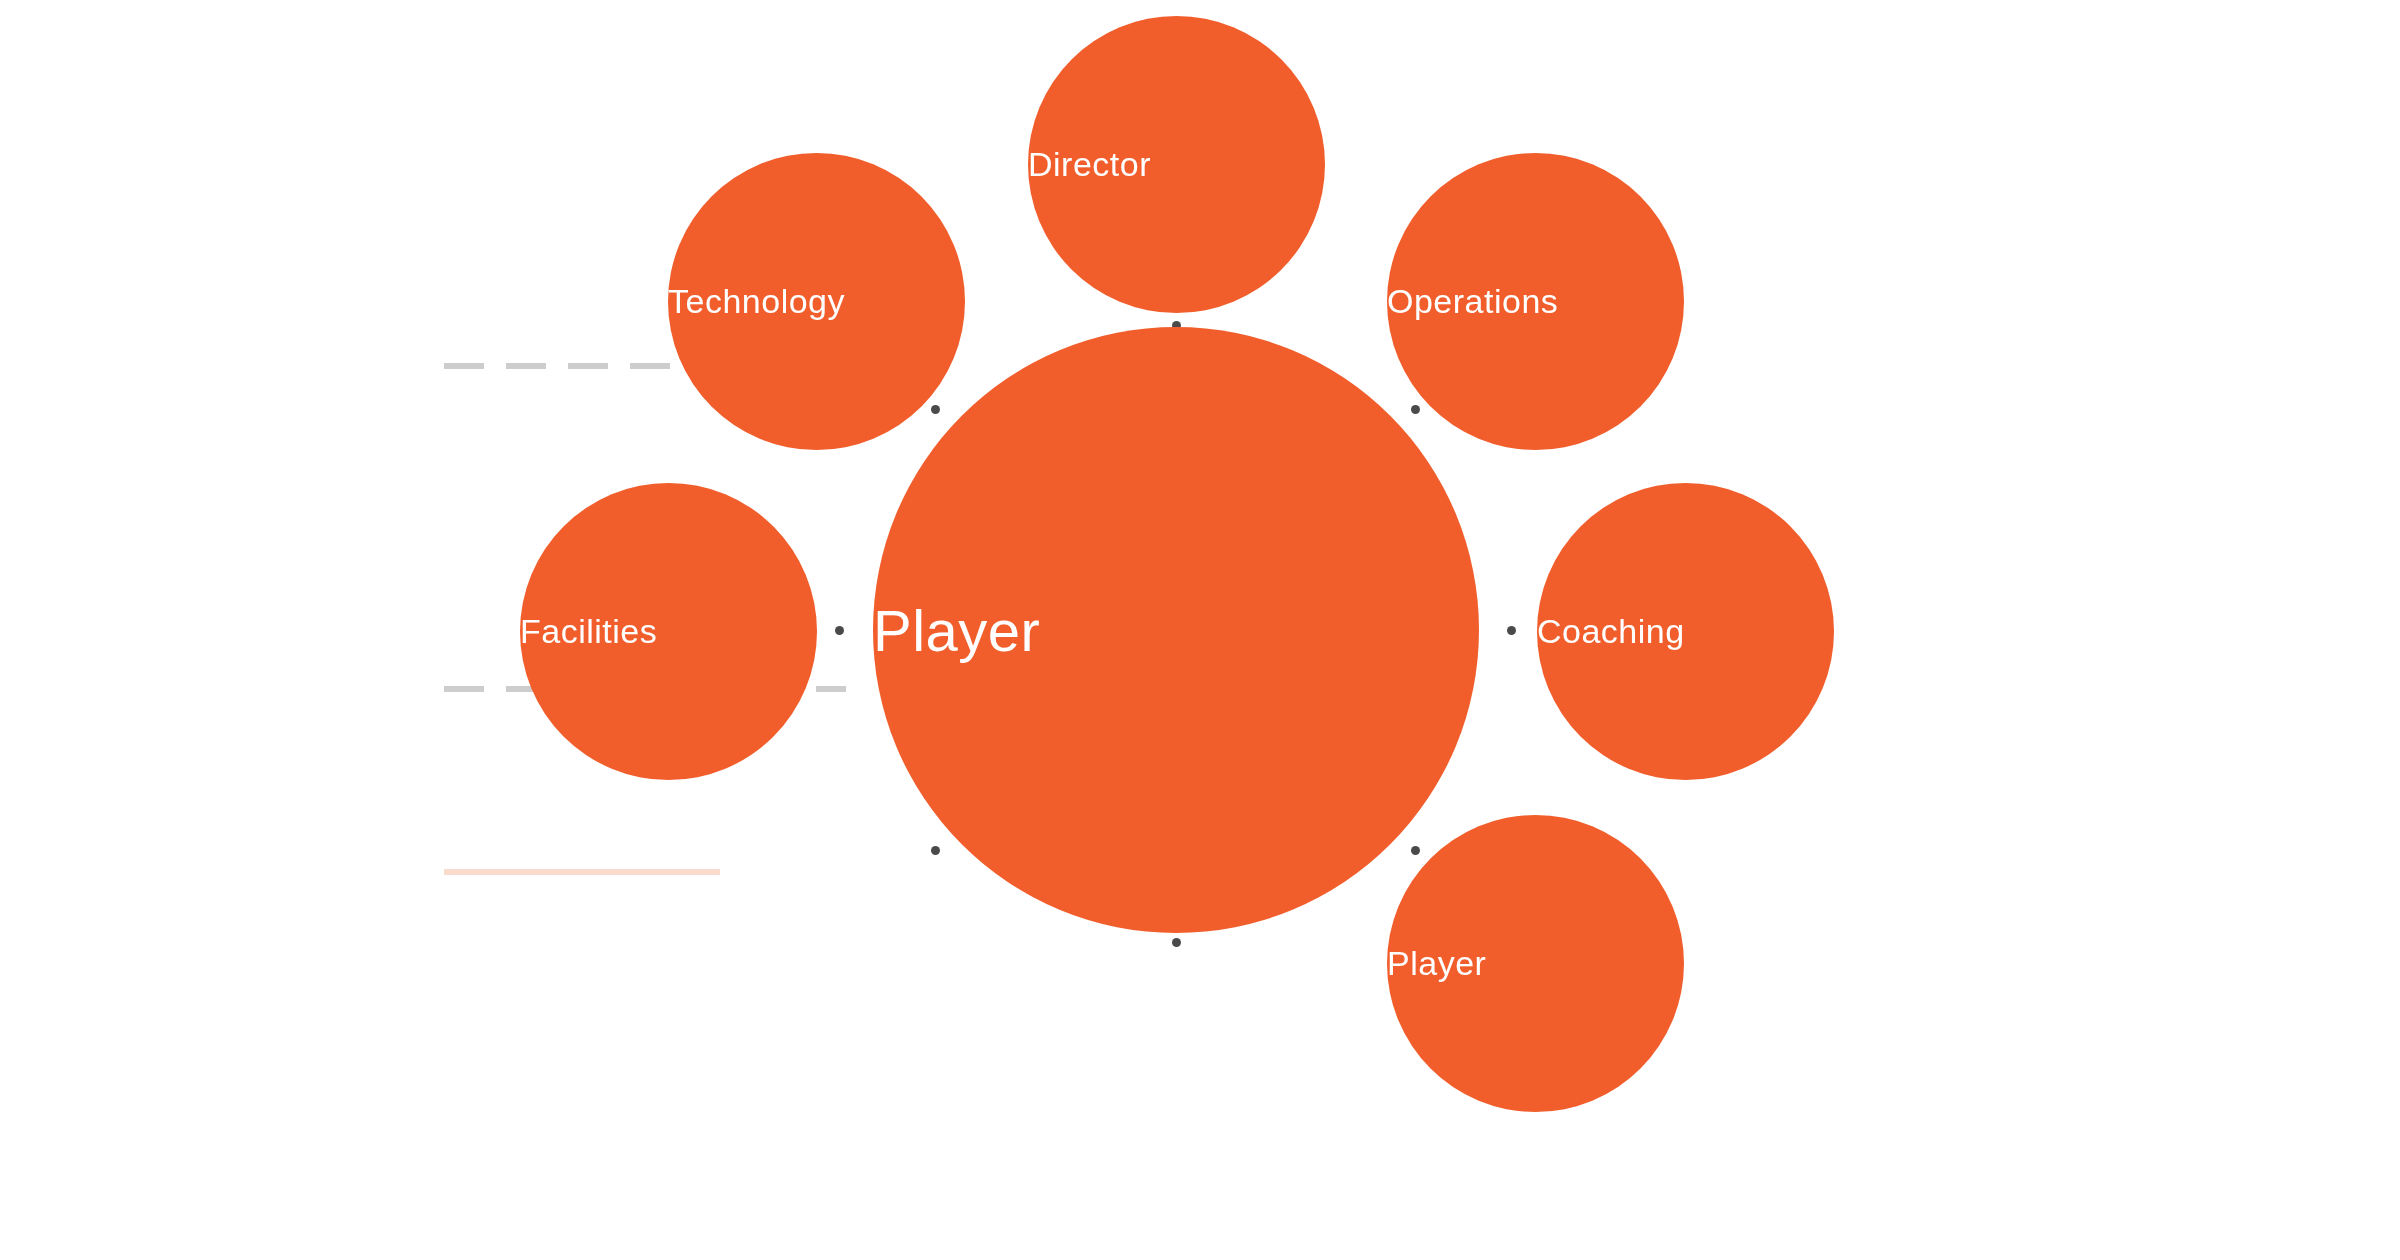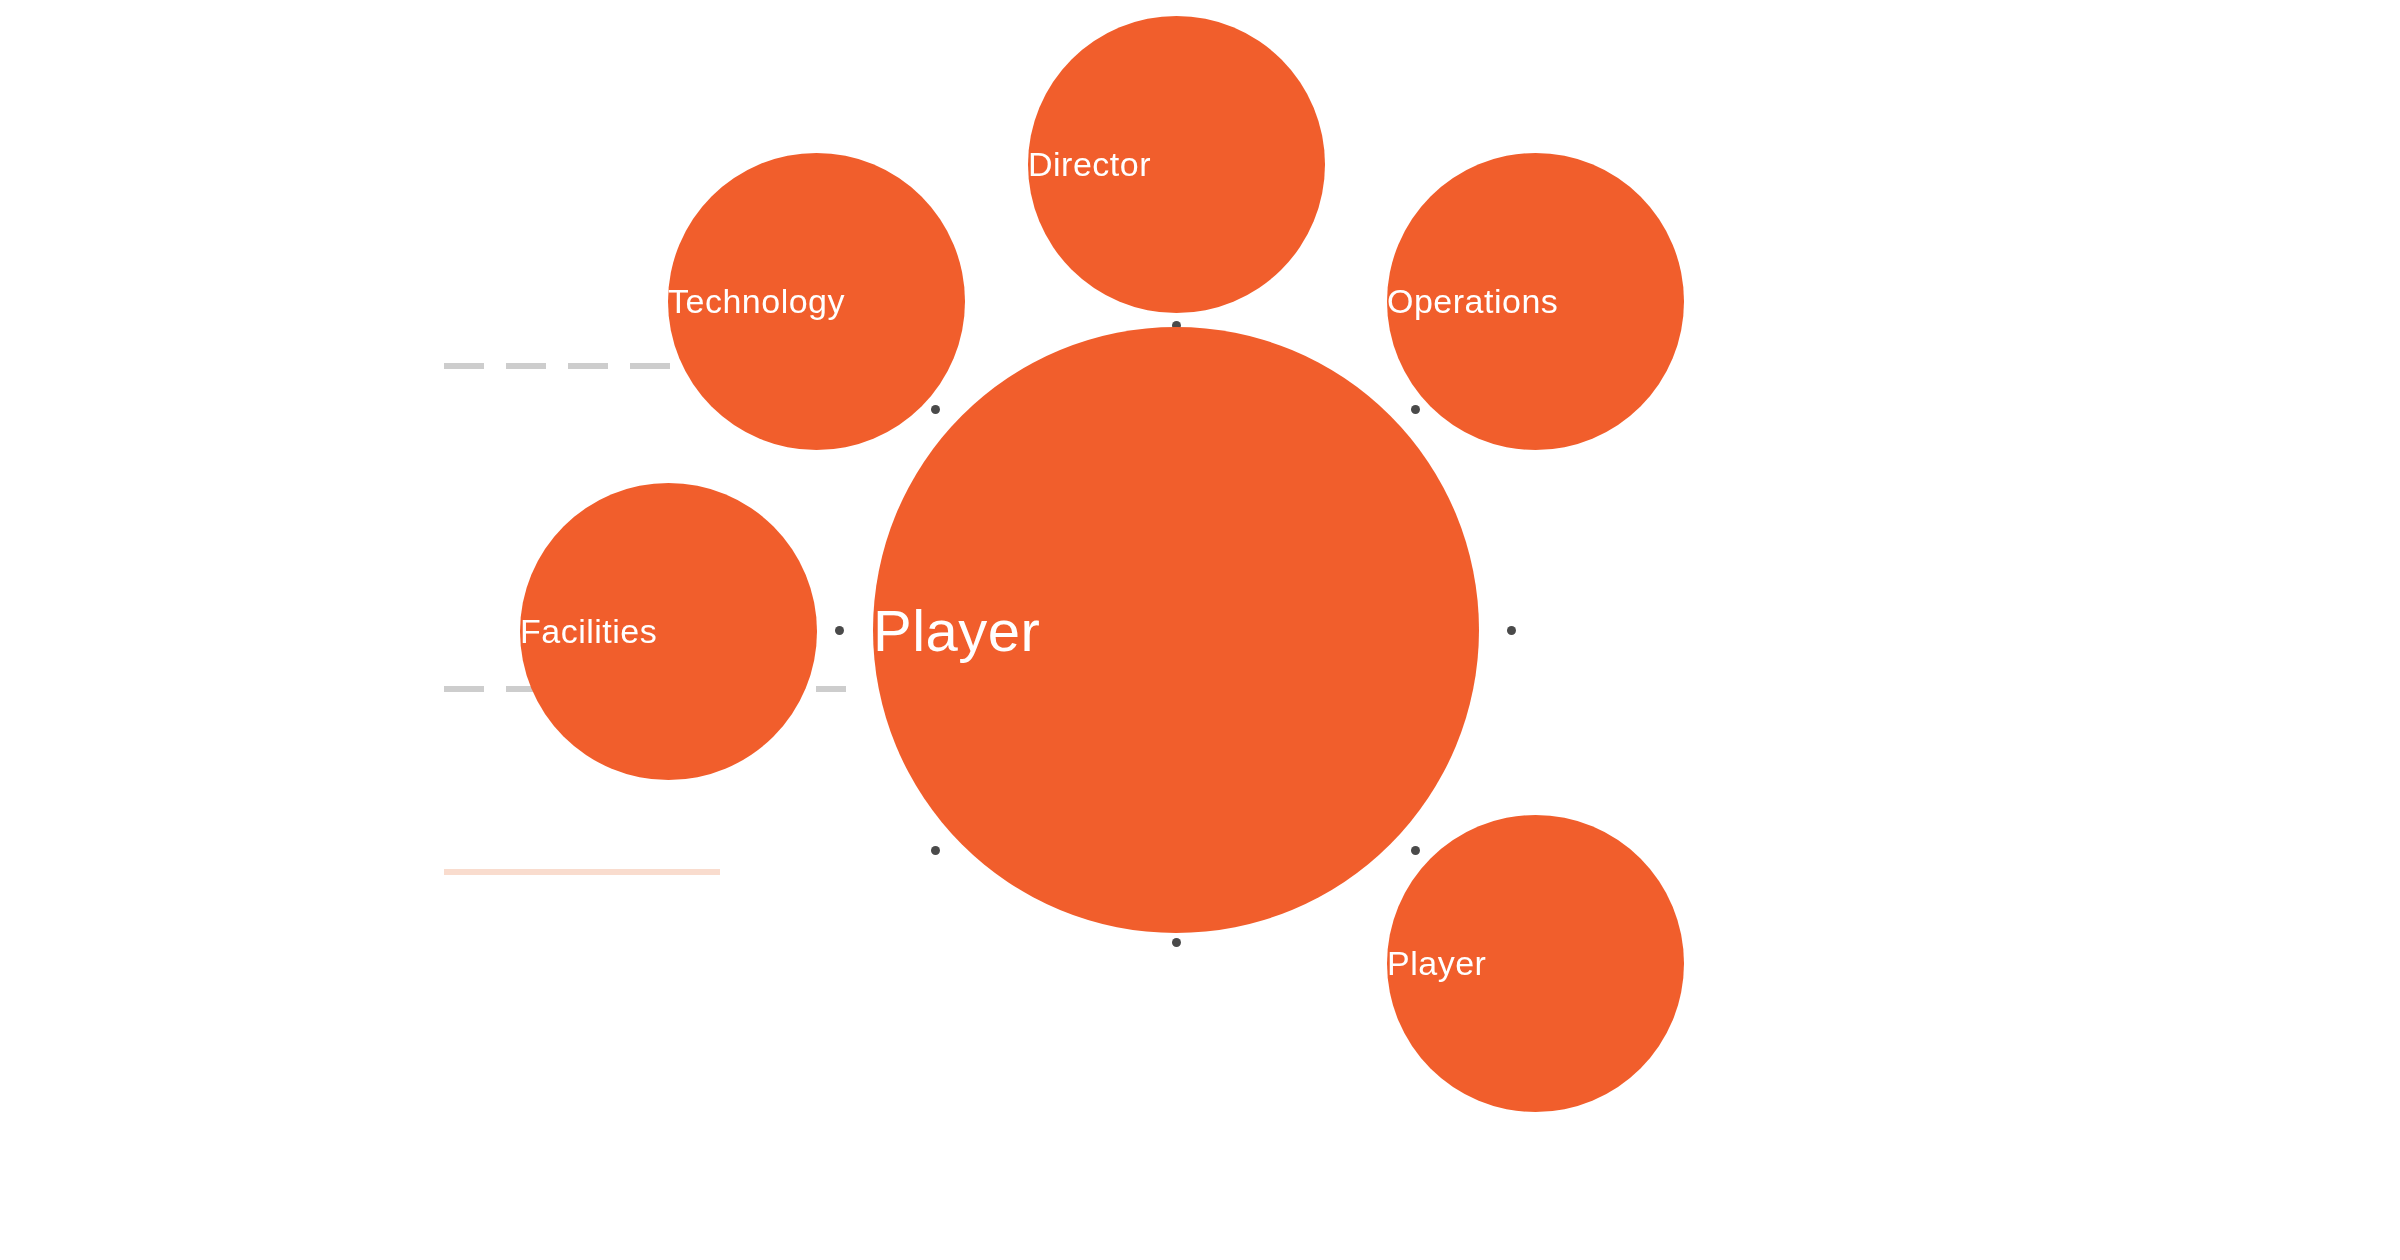--- a/index.html
+++ b/index.html
@@ -107,17 +107,20 @@
   </div>
   <div class="circle satellite" id="sat-technology">
     <span>Technology</span>
   </div>
   <div class="circle satellite" id="sat-operations">
     <span>Operations</span>
   </div>
   <div class="circle satellite" id="sat-facilities">
     <span>Facilities</span>
   </div>
+  <div class="circle satellite" id="sat-coaching">
+    <span>Coaching</span>
+  </div>
   <div class="circle satellite" id="sat-human">
     <span>Player</span>
   </div>
 
 </div>
 
 </body></html>

